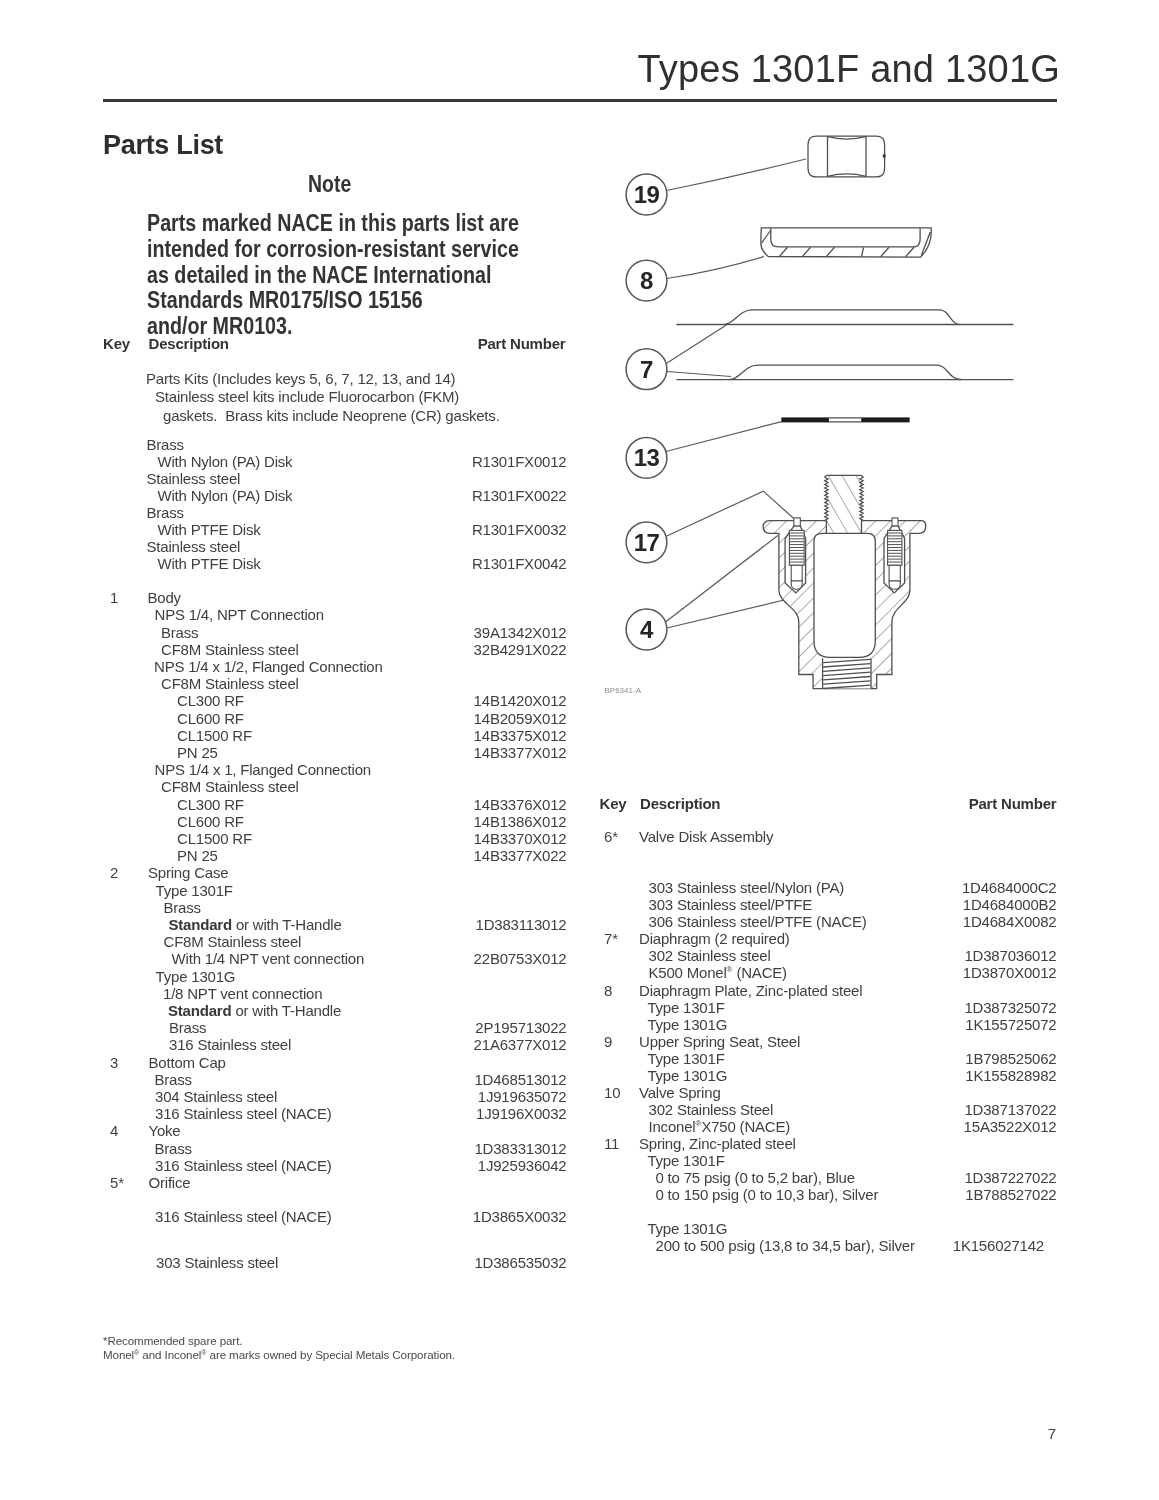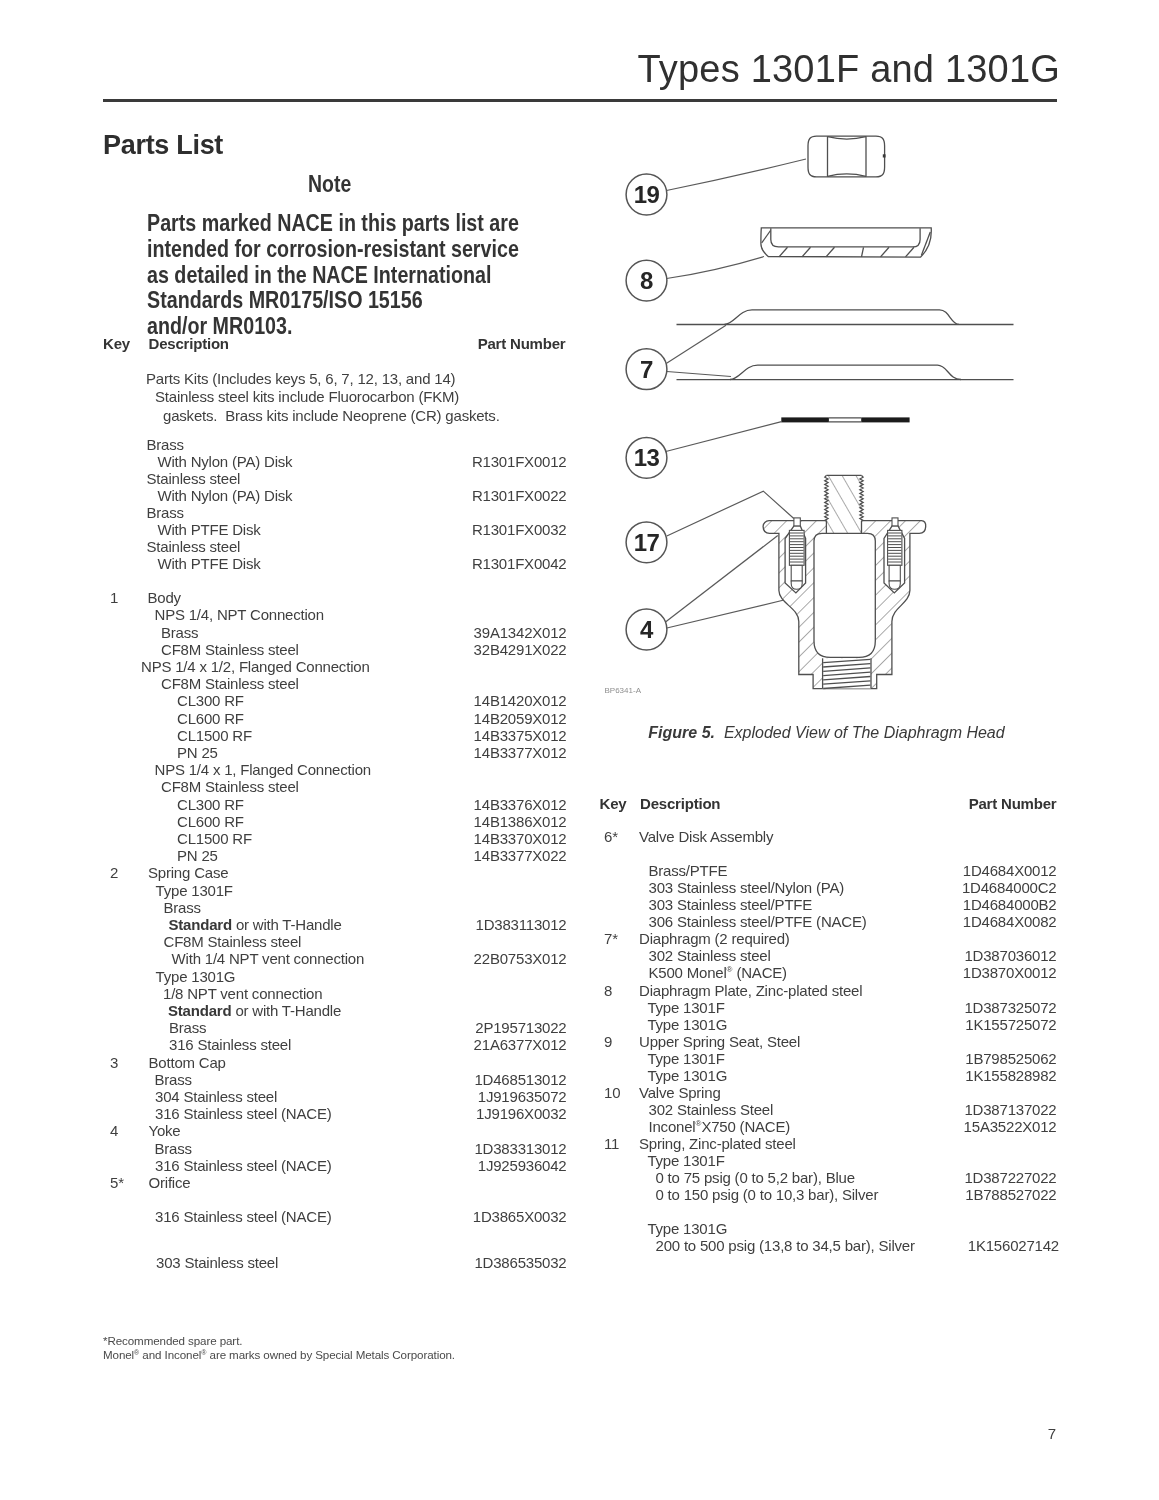--- a/index.html
+++ b/index.html
@@ -70,21 +70,21 @@
     </div>
 <div class="rw" style="top:624.6px">
       <span style="position:absolute;left:161px">Brass</span>
       <span style="position:absolute;right:592.5px">39A1342X012</span>
     </div>
 <div class="rw" style="top:641.8px">
       <span style="position:absolute;left:161px">CF8M Stainless steel</span>
       <span style="position:absolute;right:592.5px">32B4291X022</span>
     </div>
 <div class="rw" style="top:659.0px">
-      <span style="position:absolute;left:141px">NPS 1/4 x 1/2, Flanged Connection</span>
+      <span style="position:absolute;left:154px">NPS 1/4 x 1/2, Flanged Connection</span>
     </div>
 <div class="rw" style="top:676.2px">
       <span style="position:absolute;left:161px">CF8M Stainless steel</span>
     </div>
 <div class="rw" style="top:693.4px">
       <span style="position:absolute;left:177px">CL300 RF</span>
       <span style="position:absolute;right:592.5px">14B1420X012</span>
     </div>
 <div class="rw" style="top:710.6px">
       <span style="position:absolute;left:177px">CL600 RF</span>
@@ -195,24 +195,20 @@
       <span style="position:absolute;right:592.5px">1D386535032</span>
     </div>
 <div class="rw" style="top:1209.4px">
       <span style="position:absolute;left:155px">316 Stainless steel (NACE)</span>
       <span style="position:absolute;right:592.5px">1D3865X0032</span>
     </div>
 <div class="rw" style="top:829.0px">
       <span style="position:absolute;left:604px">6*</span>
       <span style="position:absolute;left:639px">Valve Disk Assembly</span>
     </div>
-<div class="rw" style="top:863.1px">
-      <span style="position:absolute;left:648.5px">Brass/PTFE</span>
-      <span style="position:absolute;right:102.5px">1D4684X0012</span>
-    </div>
 <div class="rw" style="top:880.1px">
       <span style="position:absolute;left:648.5px">303 Stainless steel/Nylon (PA)</span>
       <span style="position:absolute;right:102.5px">1D4684000C2</span>
     </div>
 <div class="rw" style="top:897.2px">
       <span style="position:absolute;left:648.5px">303 Stainless steel/PTFE</span>
       <span style="position:absolute;right:102.5px">1D4684000B2</span>
     </div>
 <div class="rw" style="top:914.2px">
       <span style="position:absolute;left:648.5px">306 Stainless steel/PTFE (NACE)</span>
@@ -279,24 +275,23 @@
     </div>
 <div class="rw" style="top:1187.0px">
       <span style="position:absolute;left:655.5px">0 to 150 psig (0 to 10,3 bar), Silver</span>
       <span style="position:absolute;right:102.5px">1B788527022</span>
     </div>
 <div class="rw" style="top:1221.2px">
       <span style="position:absolute;left:647.4px">Type 1301G</span>
     </div>
 <div class="rw" style="top:1238.2px">
       <span style="position:absolute;left:655.5px">200 to 500 psig (13,8 to 34,5 bar), Silver</span>
-      <span style="position:absolute;right:100px">1K156027142</span>
-    </div>
-
-  <div style="position:absolute;left:600px;top:725px;width:453px;text-align:center;font-size:16px;line-height:16px;color:#3a3a3a;font-style:italic"><b>Figure 5.&nbsp;</b> Exploded View of The Diaphragm Head</div>
+      <span style="position:absolute;right:115px">1K156027142</span>
+    </div>
+
 
   <div style="position:absolute;left:103px;top:1333.6px;font-size:11.6px;line-height:14.6px;color:#4a4a4a;letter-spacing:-0.1px">*Recommended spare part.<br>Monel<sup class="rg" style="vertical-align:4px;font-size:7px">®</sup> and Inconel<sup class="rg" style="vertical-align:4px;font-size:7px">®</sup> are marks owned by Special Metals Corporation.</div>
 
   <div style="position:absolute;right:103px;top:1426.3px;font-size:15px;line-height:15px;color:#3f3f3f">7</div>
 
 <svg style="position:absolute;left:590px;top:100px" width="470" height="620" viewBox="590 100 470 620">
 <defs>
 <pattern id="hb" width="10.5" height="10.5" patternUnits="userSpaceOnUse" patternTransform="rotate(-45)">
           <rect width="10.5" height="10.5" fill="#fff"></rect>
           <line x1="0" y1="0" x2="10.5" y2="0" stroke="#565656" stroke-width="1"></line>

